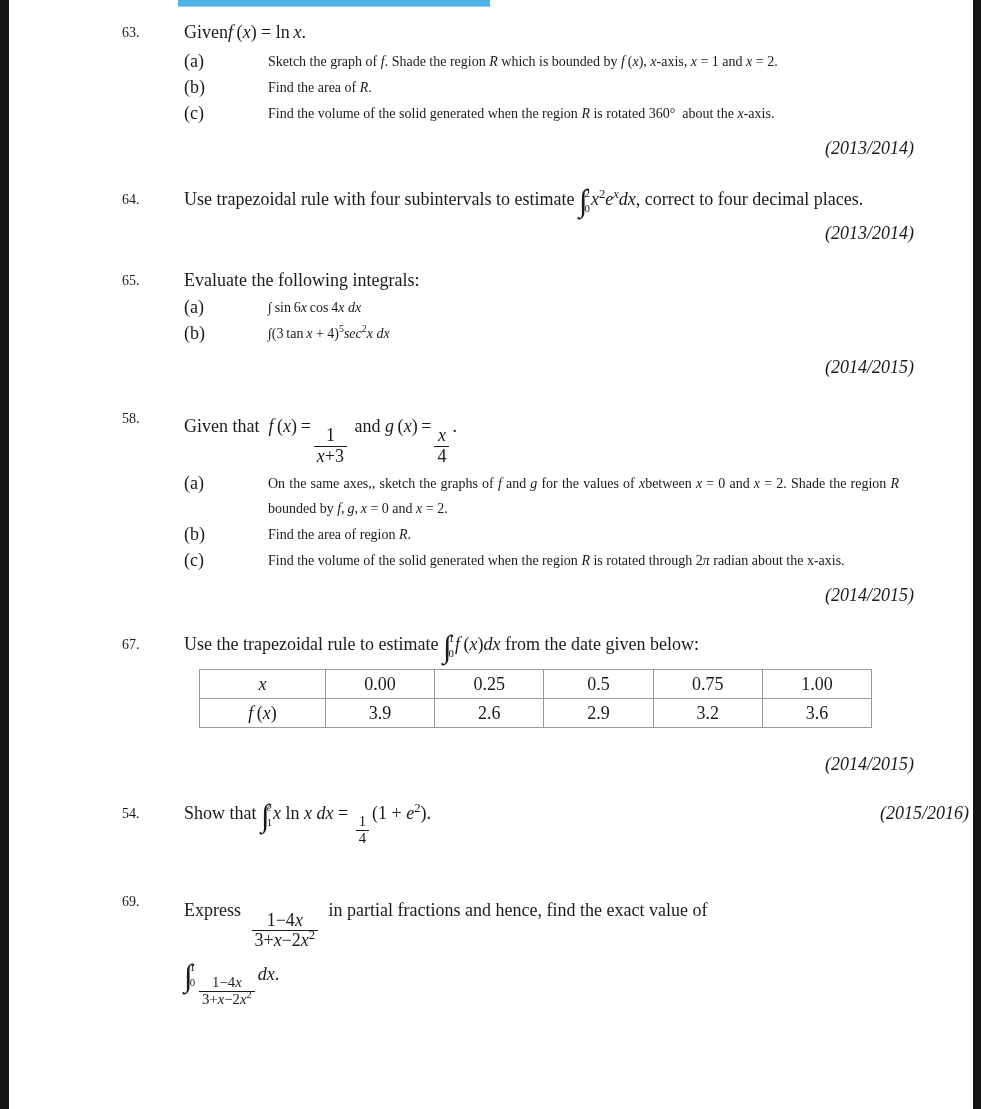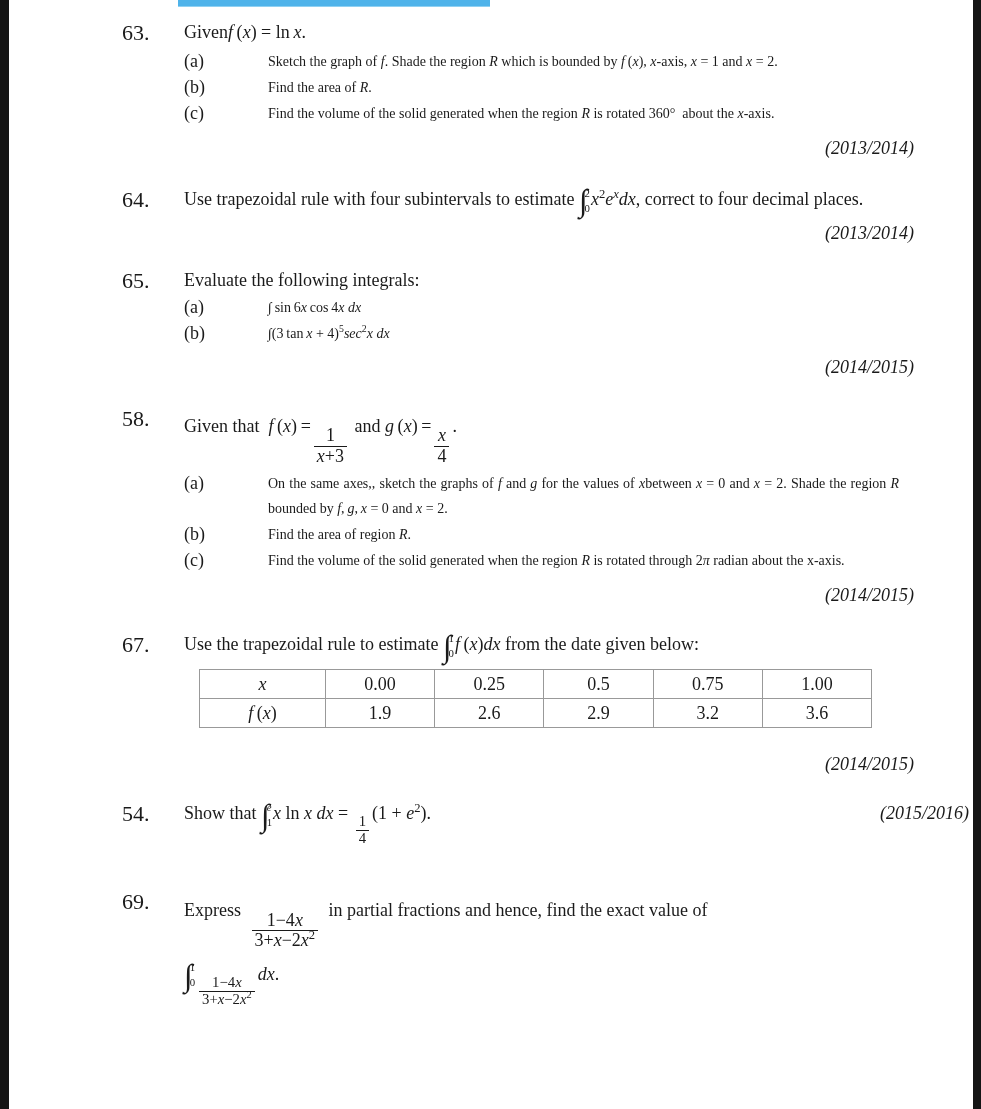--- a/index.html
+++ b/index.html
@@ -53,21 +53,21 @@
   .qrow {
     display: flex;
     align-items: flex-start;
   }
   .qnum {
     width: 62px;
     flex: 0 0 62px;
     text-align: left;
     padding-left: 113px;
     box-sizing: content-box;
-    font-size: 22px;
+    font-size: 14px;
     line-height: 25px;
   }
   .qbody {
     flex: 1 1 auto;
     padding-right: 74px;
     font-size: 18px;
     line-height: 25px;
   }
   .subrow {
     display: flex;
@@ -319,21 +319,21 @@
             <tr>
               <td class="hcell"><span class="mi">x</span></td>
               <td>0.00</td>
               <td>0.25</td>
               <td>0.5</td>
               <td>0.75</td>
               <td>1.00</td>
             </tr>
             <tr>
               <td class="hcell"><span class="mi">f</span> (<span class="mi">x</span>)</td>
-              <td>1.9</td>
+              <td>3.9</td>
               <td>2.6</td>
               <td>2.9</td>
               <td>3.2</td>
               <td>3.6</td>
             </tr>
           </tbody>
         </table>
       </div>
 
       <div class="year" style="margin-top:24px;">(2014/2015)</div>

